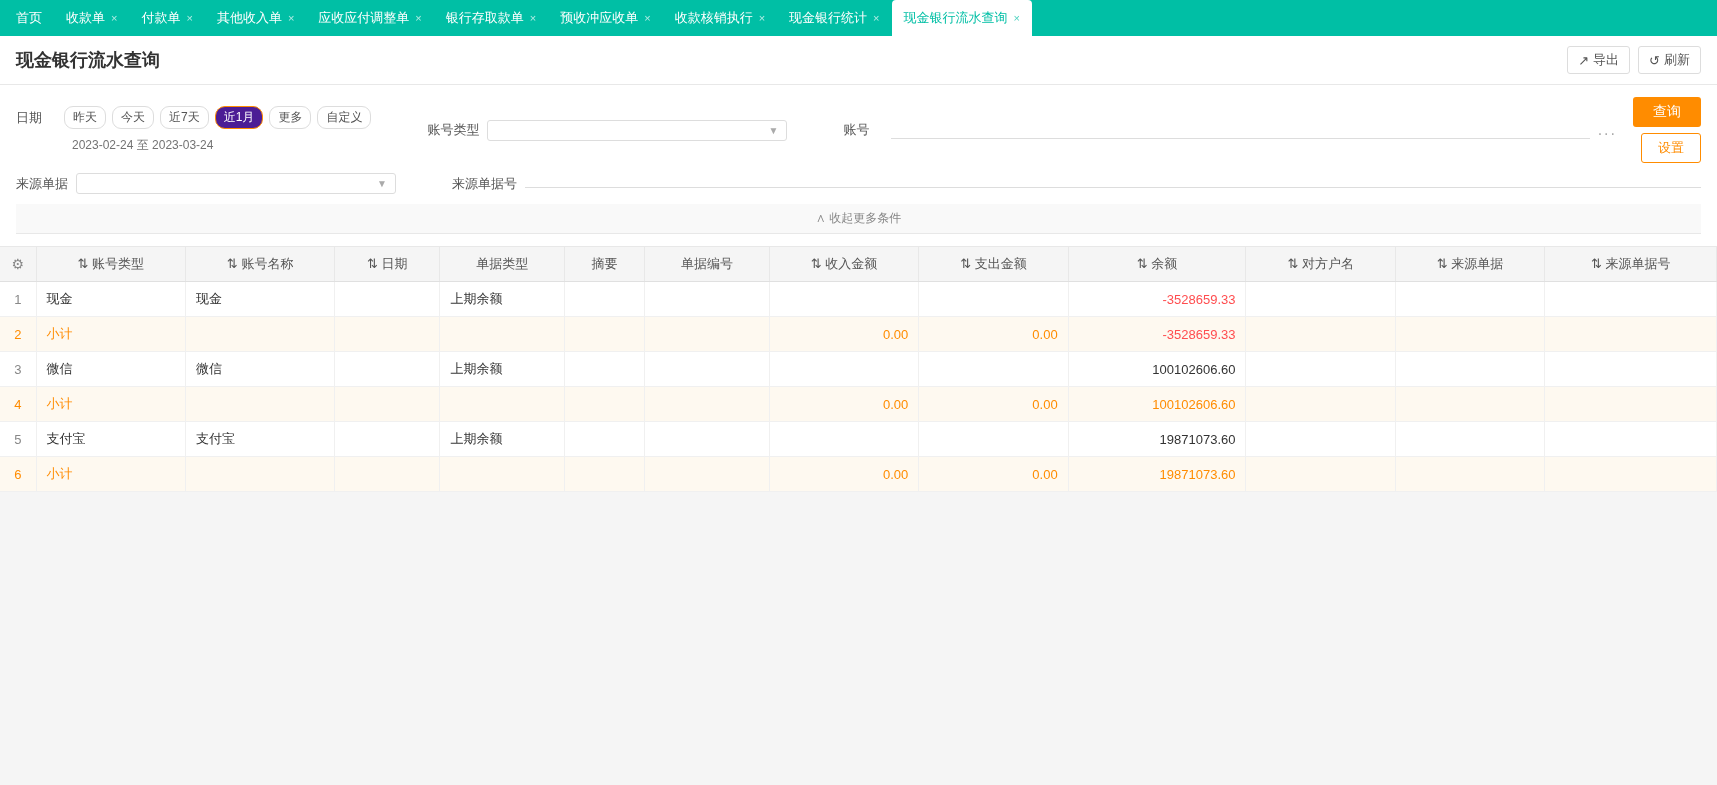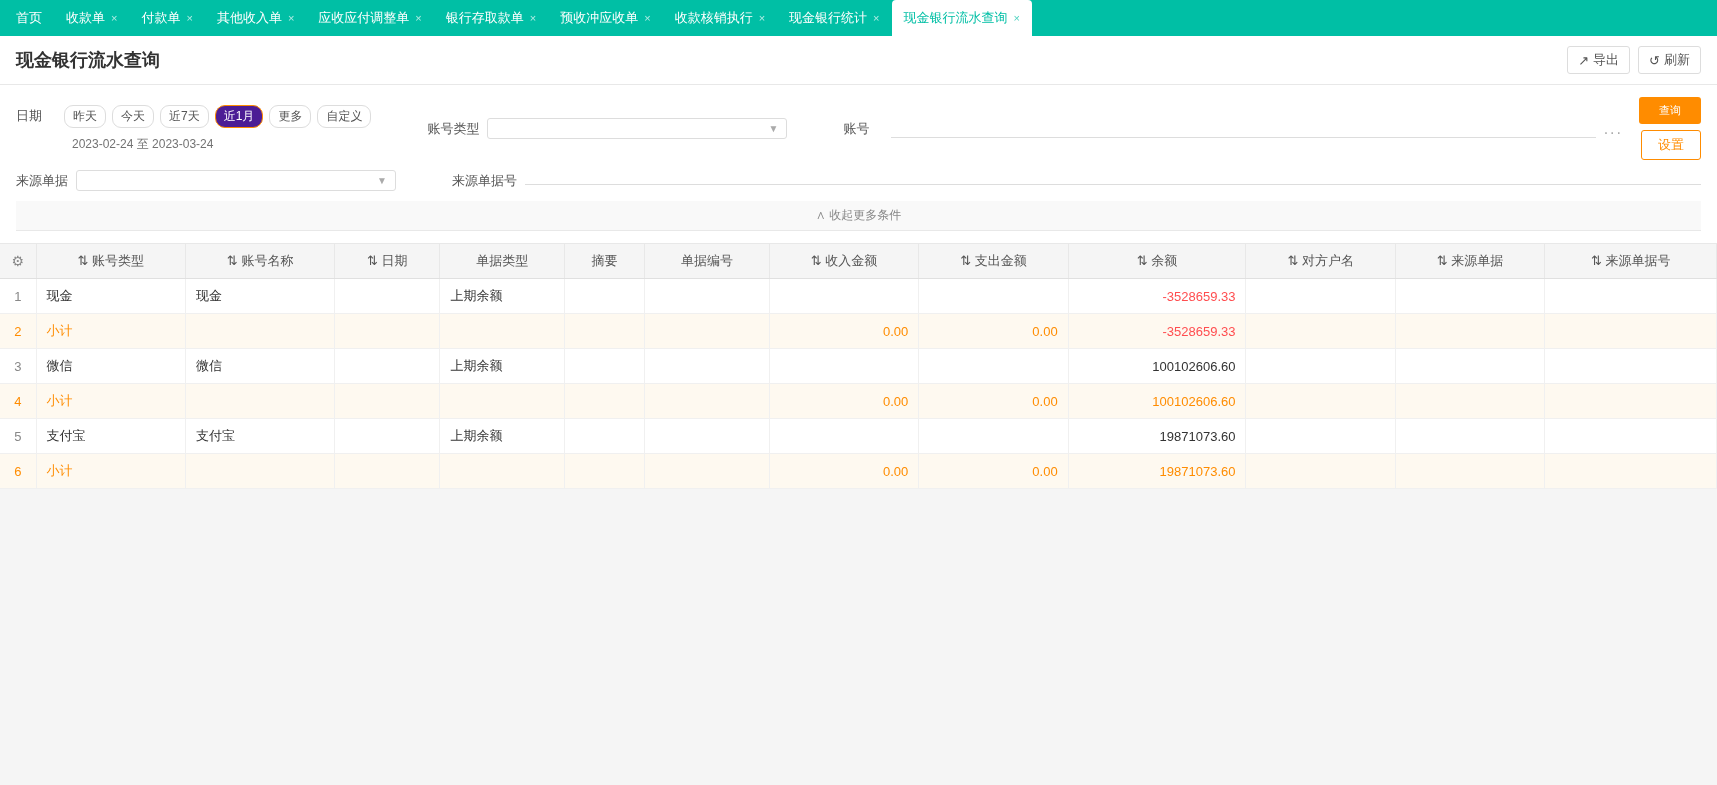--- a/index.html
+++ b/index.html
@@ -75,21 +75,21 @@
     .filter-select {
       display: flex; align-items: center; gap: 4px;
       border: 1px solid #ddd; border-radius: 3px; padding: 4px 8px;
       background: #fff; cursor: pointer; min-width: 160px; justify-content: space-between;
     }
     .filter-select-wide { min-width: 300px; }
 
     
     .btn-query {
       background: #ff8c00; color: #fff; border: none; border-radius: 3px;
-      padding: 6px 20px; cursor: pointer; font-size: 11px;
+      padding: 6px 20px; cursor: pointer; font-size: 14px;
     }
     .btn-settings {
       background: #fff; color: #ff8c00; border: 1px solid #ff8c00; border-radius: 3px;
       padding: 5px 16px; cursor: pointer; font-size: 13px;
     }
 
     .filter-right { display: flex; flex-direction: column; gap: 6px; align-items: flex-end; }
     .dots-btn { color: #aaa; cursor: pointer; font-size: 16px; letter-spacing: 2px; }
 
     

